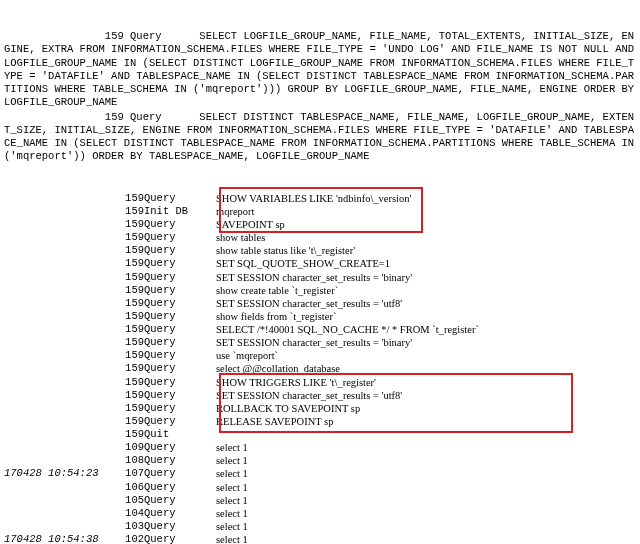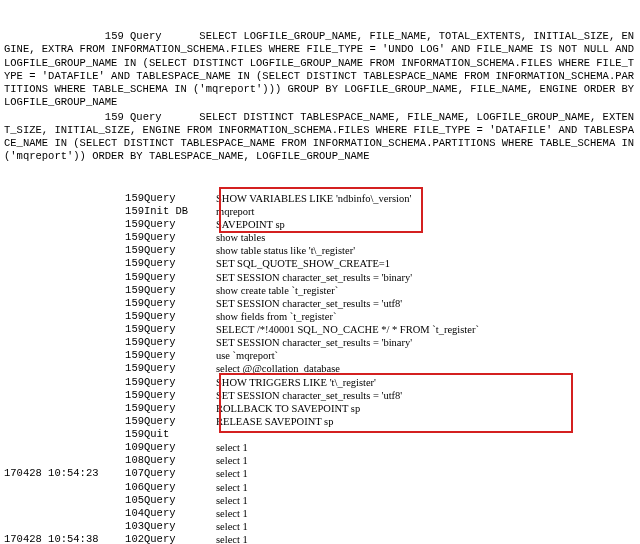--- a/index.html
+++ b/index.html
@@ -17,20 +17,21 @@
     position: relative;
     white-space: pre;
   }
   .line {
     display: flex;
   }
   .ts {
     width: 100px;
     flex: 0 0 100px;
     white-space: pre;
+    font-style: italic;
   }
   .id {
     width: 40px;
     flex: 0 0 40px;
     text-align: right;
   }
   .cmd {
     width: 72px;
     flex: 0 0 72px;
     white-space: pre;

